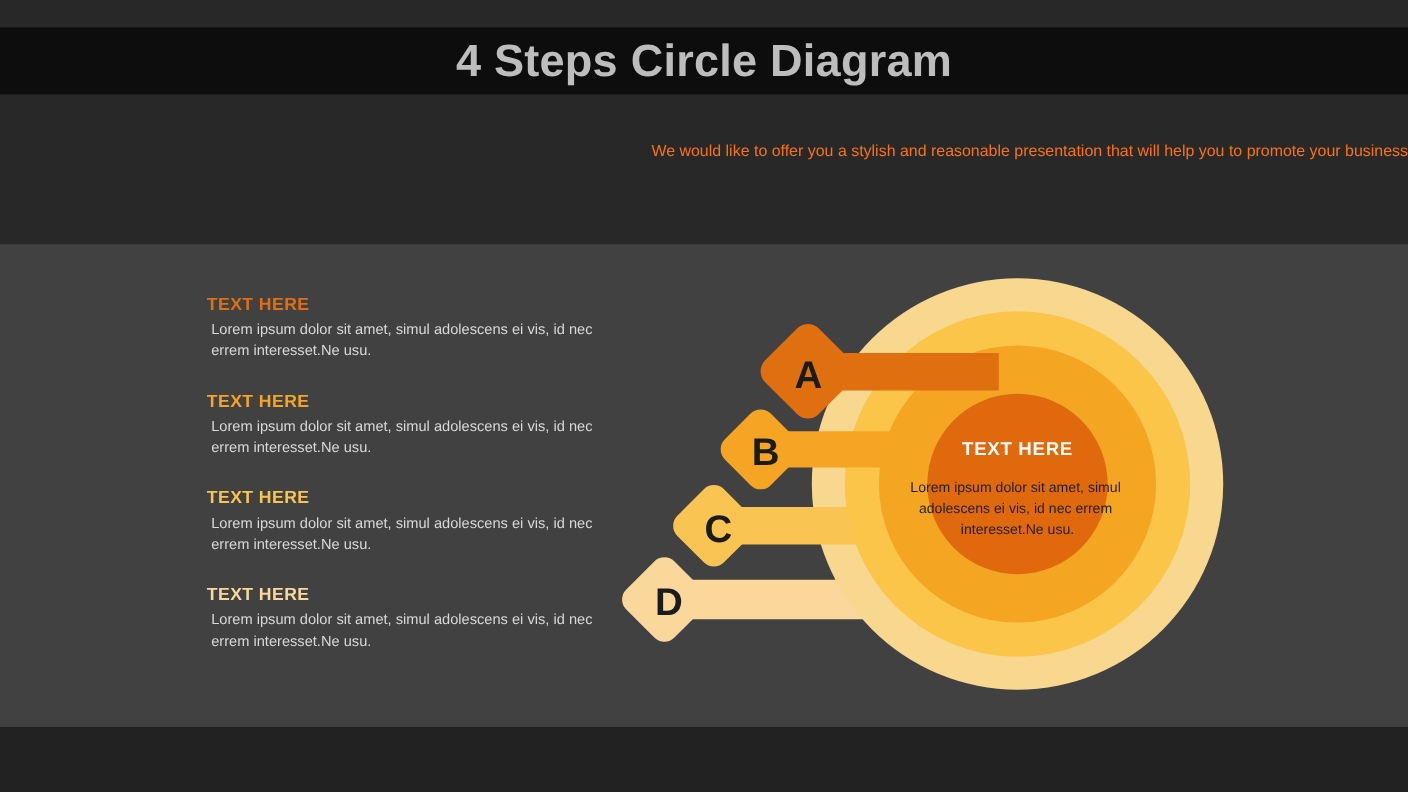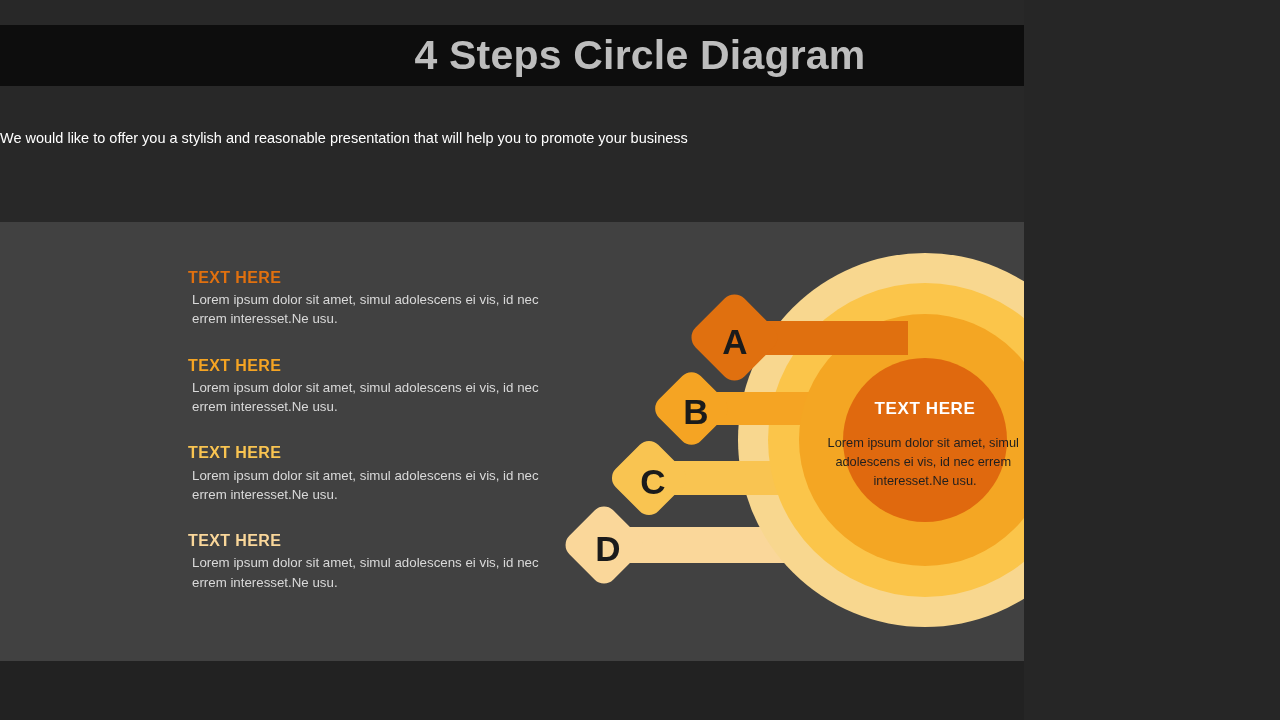--- a/index.html
+++ b/index.html
@@ -3,40 +3,40 @@
 <meta charset="utf-8">
 <title>4 Steps Circle Diagram</title>
 <style>
   html,body{margin:0;padding:0;}
   body{
     width:1280px;height:720px;overflow:hidden;
     background:#262626;
     font-family:"Liberation Sans", sans-serif;
     -webkit-font-smoothing:antialiased;
   }
-  #slide{position:relative;width:1024px;height:720px;overflow:hidden;background:#262626;}
+  #slide{position:relative;width:1280px;height:720px;overflow:hidden;background:#262626;}
 
   
   .band{position:absolute;left:0;width:1280px;}
   .band-top{top:0;height:25px;background:#282828;}
   .band-title{top:25px;height:61px;background:#0d0d0d;}
   .band-sub{top:86px;height:136px;background:#282828;}
   .band-main{top:222px;height:439px;background:#414141;}
   .band-bottom{top:661px;height:59px;background:#222222;}
 
   
   .slide-title{
     position:absolute;top:25px;left:0;width:1280px;height:61px;
     display:flex;align-items:center;justify-content:center;
     color:#bdbdbd;font-size:41px;font-weight:bold;letter-spacing:.2px;
     white-space:nowrap;
   }
   .slide-subtitle{
     position:absolute;top:130px;left:0;width:1280px;
-    text-align:left;color:#ffffff;font-size:14.5px;font-weight:400;
+    text-align:right;color:#f97316;font-size:14.5px;font-weight:400;
     white-space:nowrap;
   }
 
   
   .text-col{position:absolute;left:188px;top:268px;width:370px;}
   .text-item{margin-bottom:27px;}
   .text-item:last-child{margin-bottom:0;}
   .text-head{
     font-size:16px;font-weight:bold;letter-spacing:.4px;
     margin:0 0 3px 0;line-height:1.2;

